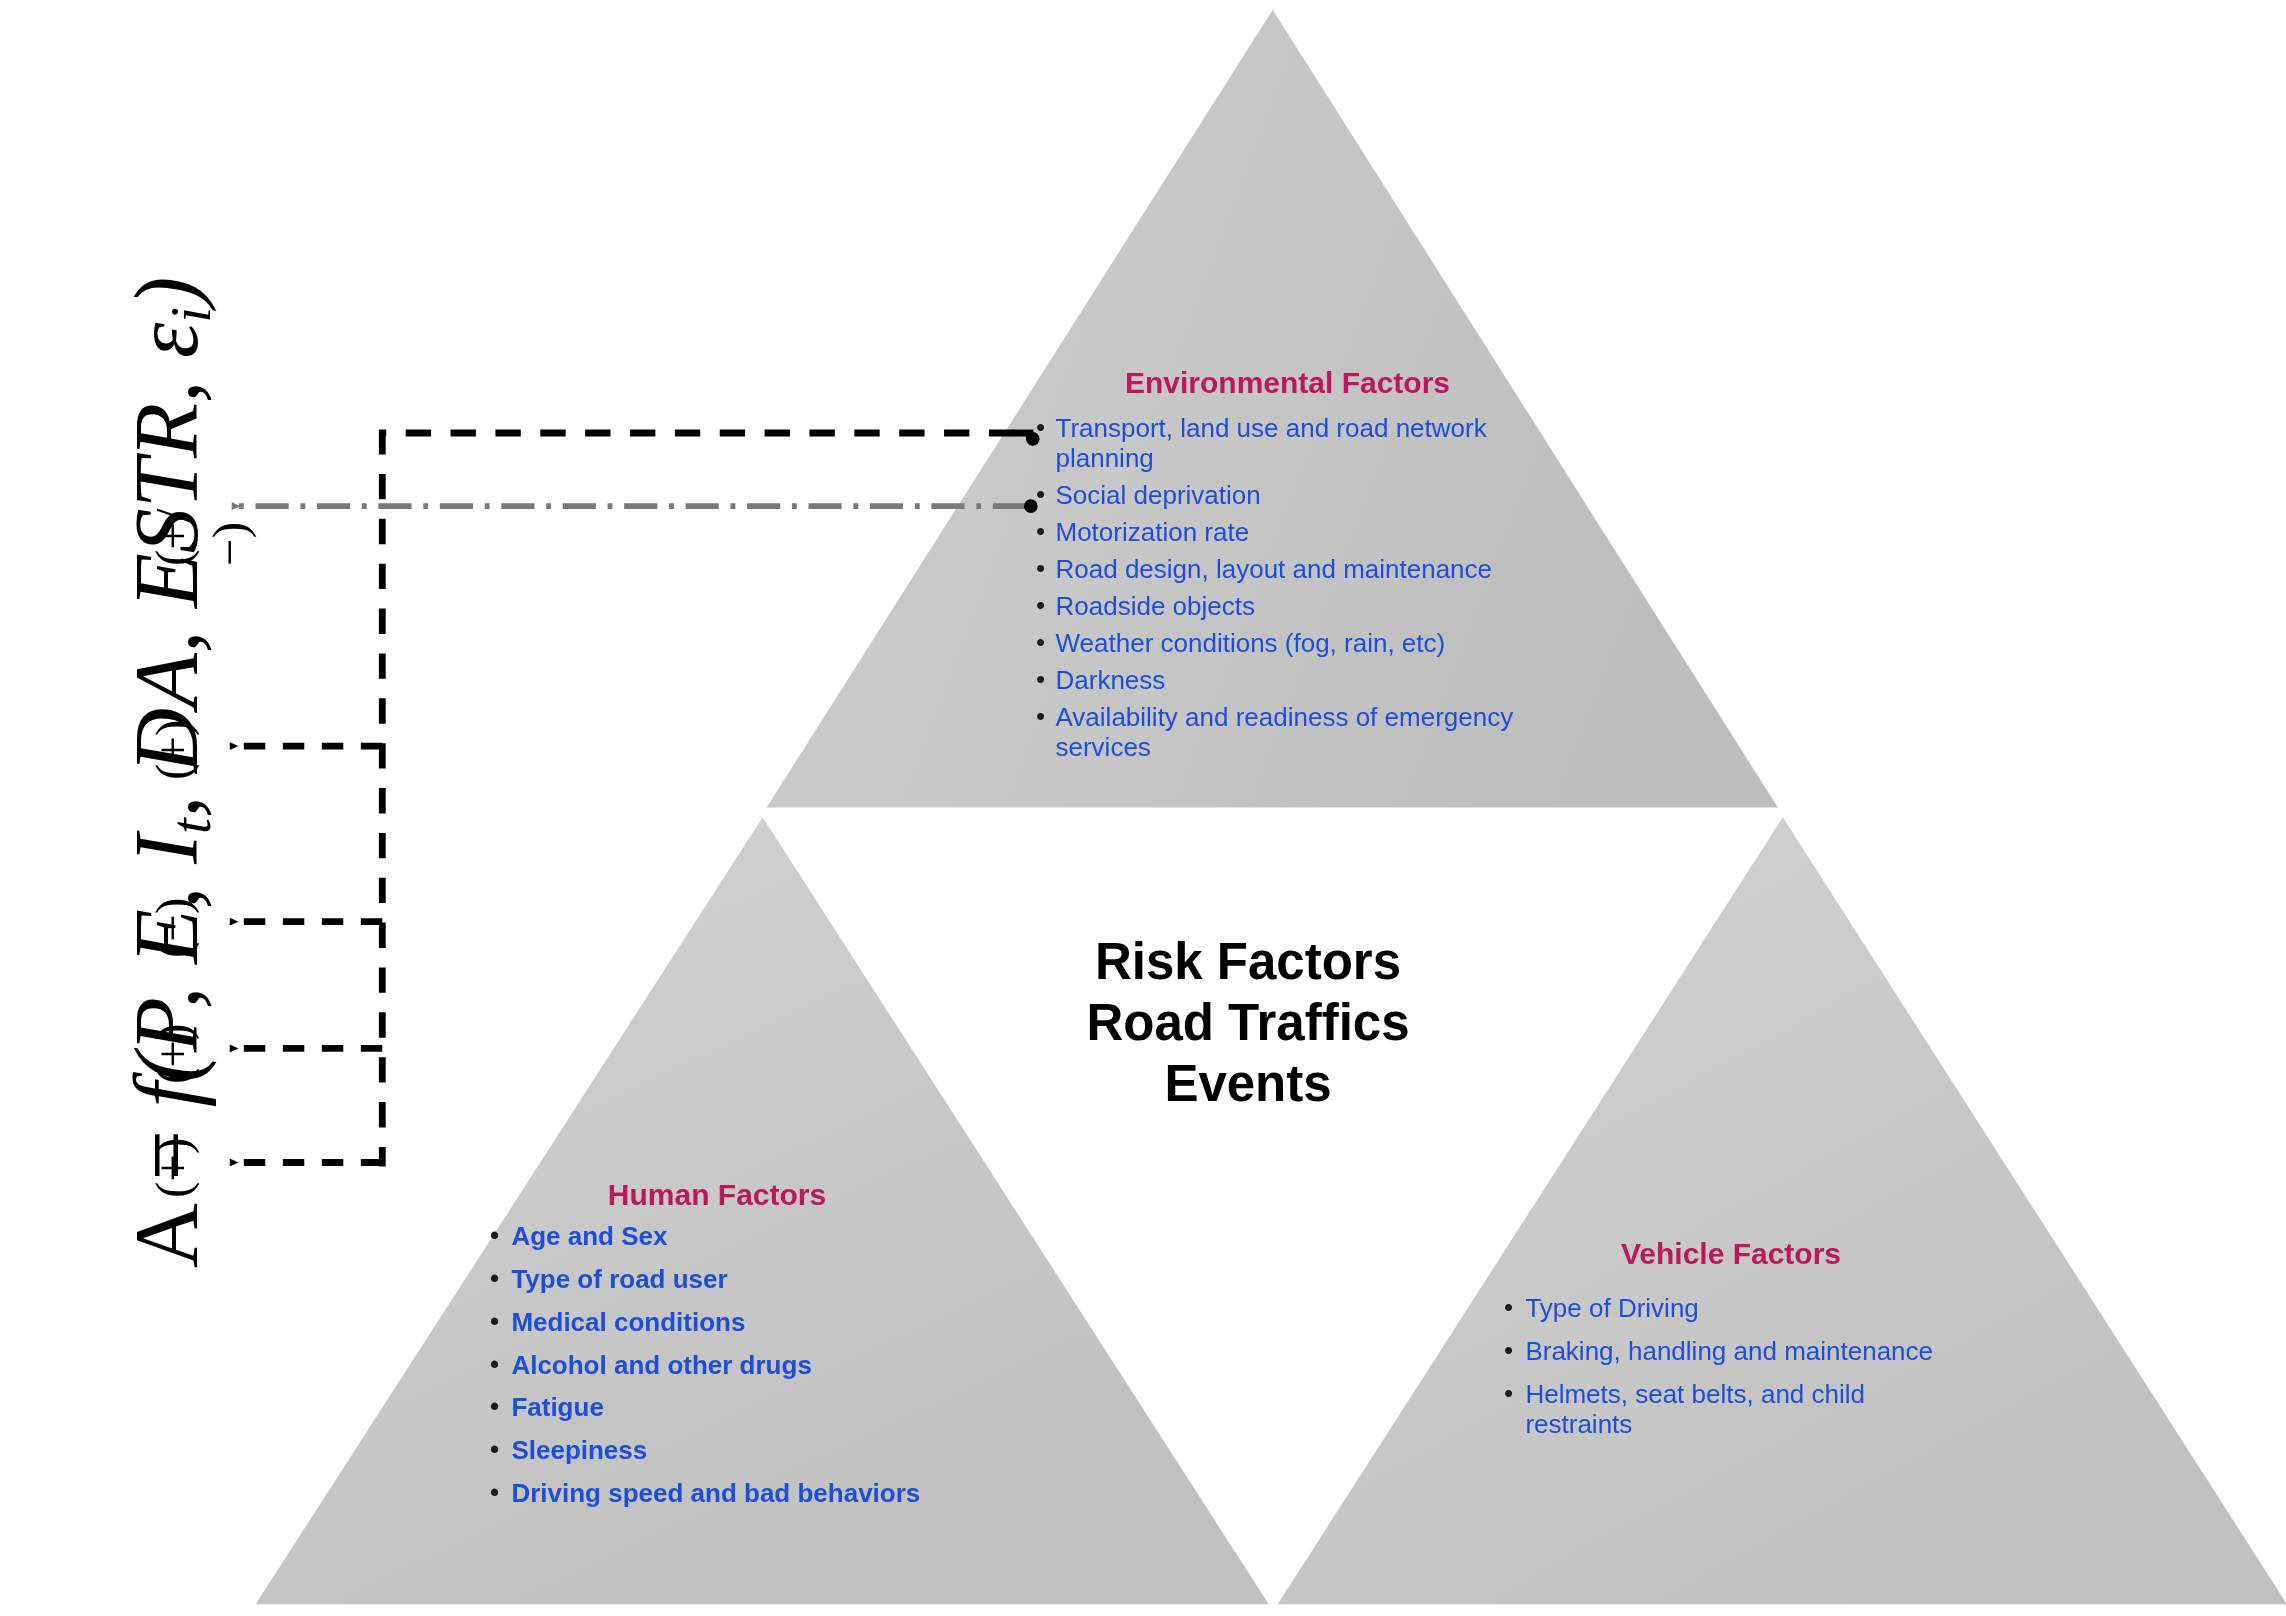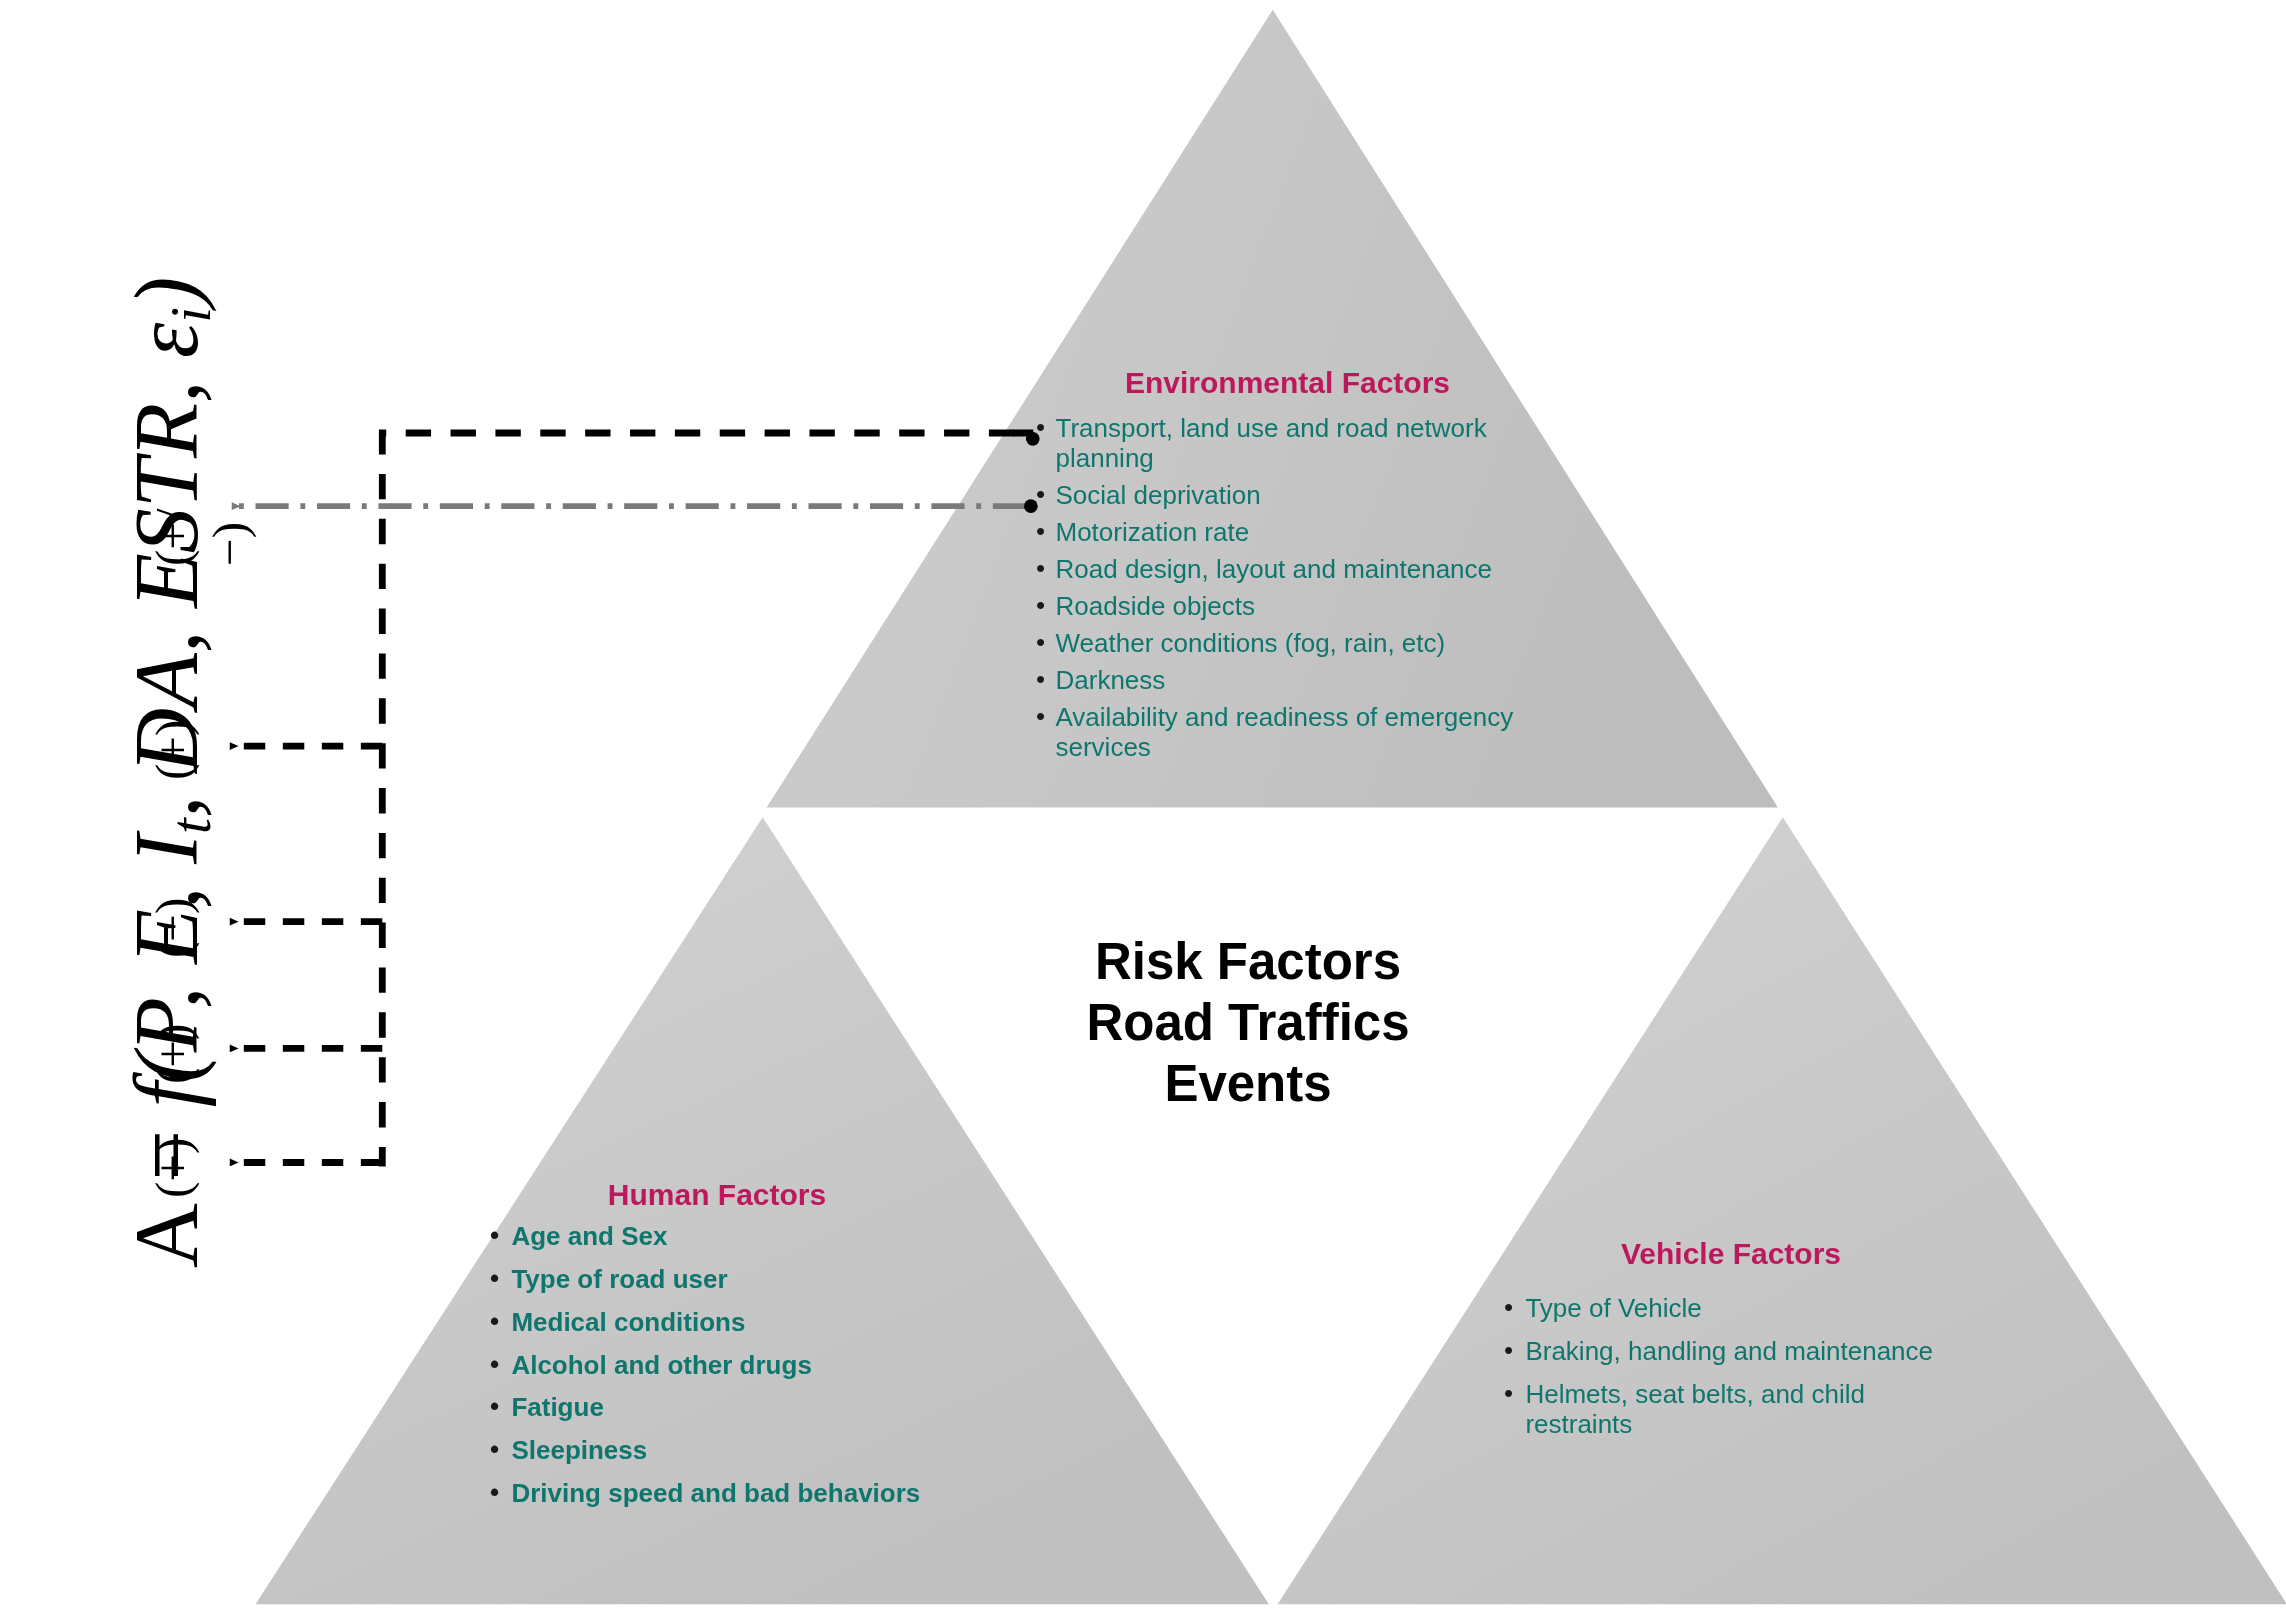--- a/index.html
+++ b/index.html
@@ -81,21 +81,21 @@
     list-style: none;
     margin: 0;
     padding: 0;
   }
   .bullets li {
     position: relative;
     padding-left: 21.5px;
     font-size: 26px;
     line-height: 1.16;
     margin-bottom: 7.8px;
-    color: #0f766e;
+    color: #1d4ed8;
   }
   .bullets li::before {
     content: "\2022";
     position: absolute;
     left: 2px;
     top: -1px;
     font-size: 26px;
     color: #1a1a1a;
   }
 
@@ -228,20 +228,20 @@
       <li>Alcohol and other drugs</li>
       <li>Fatigue</li>
       <li>Sleepiness</li>
       <li>Driving speed and bad behaviors</li>
     </ul>
   </div>
 
   <div class="tri-text" id="vehicle-block">
     <div class="tri-title">Vehicle Factors</div>
     <ul class="bullets">
-      <li>Type of Vehicle</li>
+      <li>Type of Driving</li>
       <li>Braking, handling and maintenance</li>
       <li>Helmets, seat belts, and child restraints</li>
     </ul>
   </div>
 
 </div>
 
 
 </body></html>

